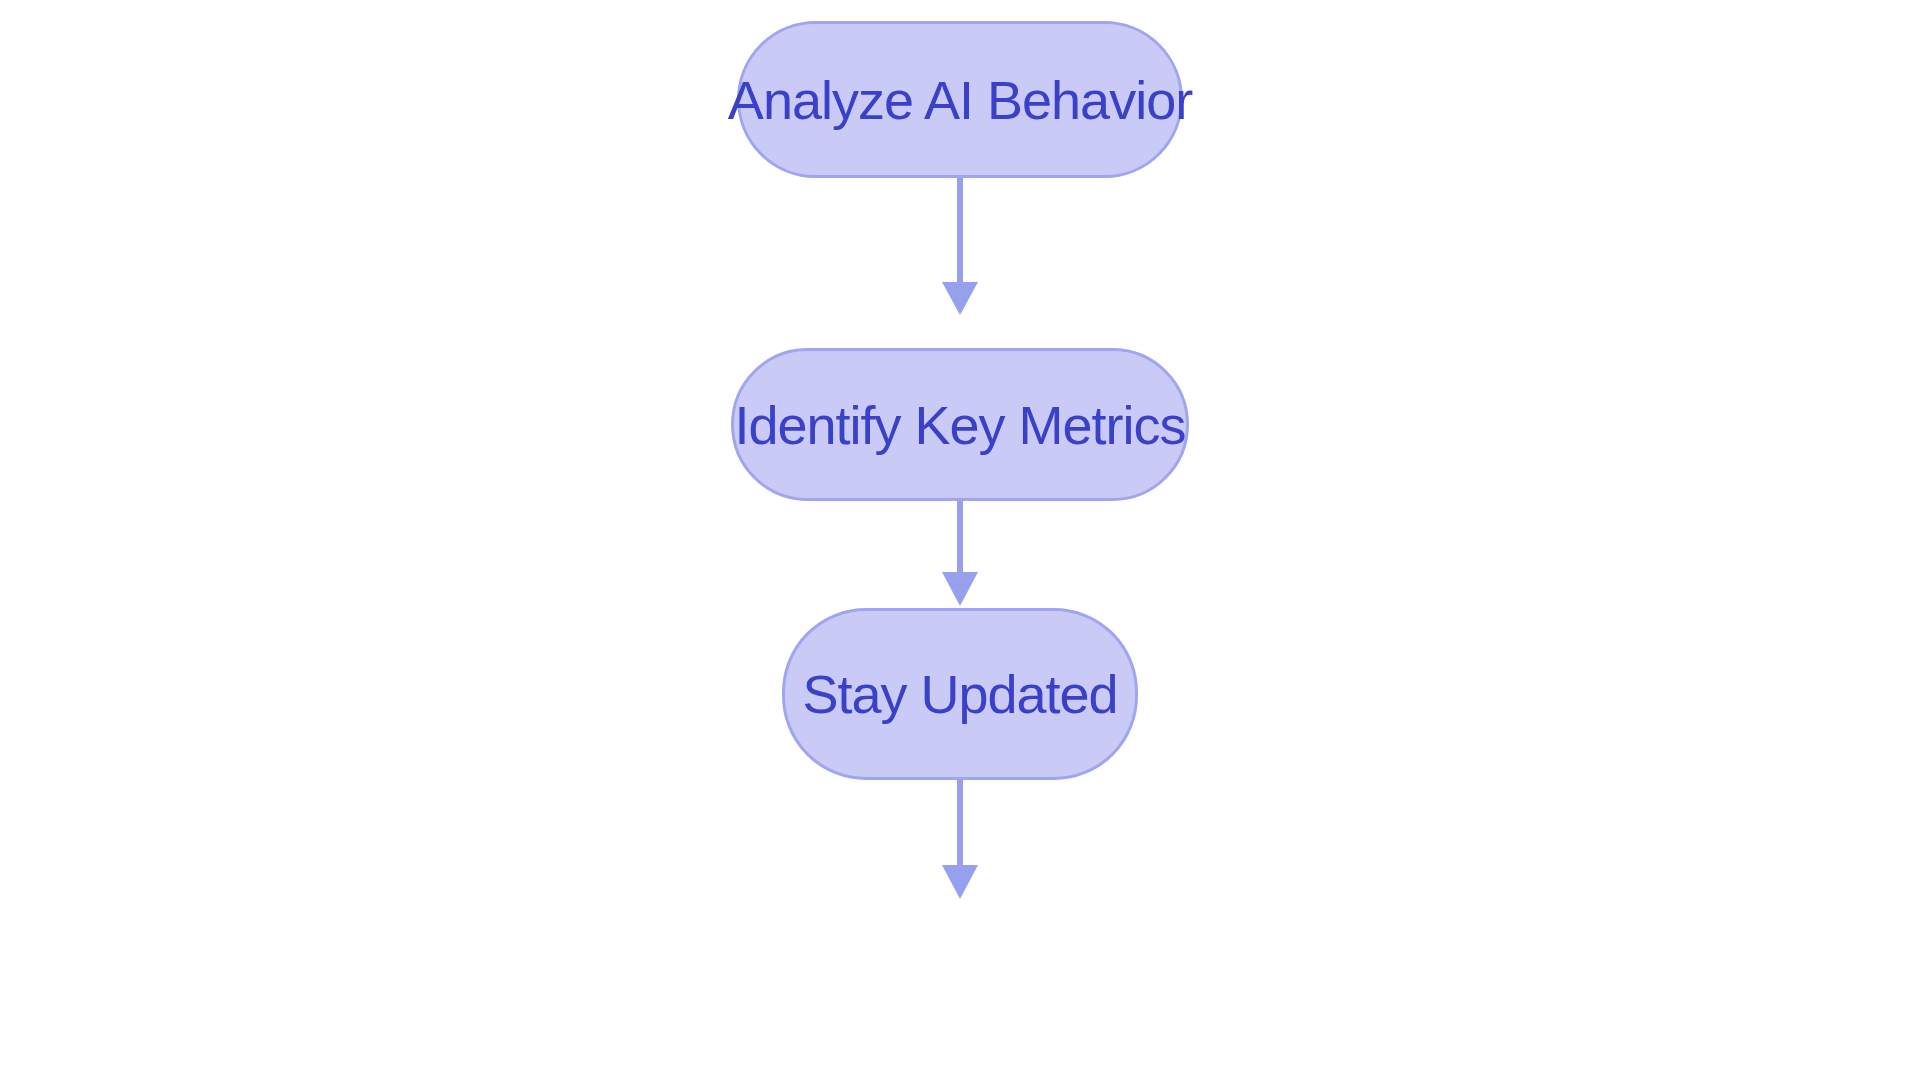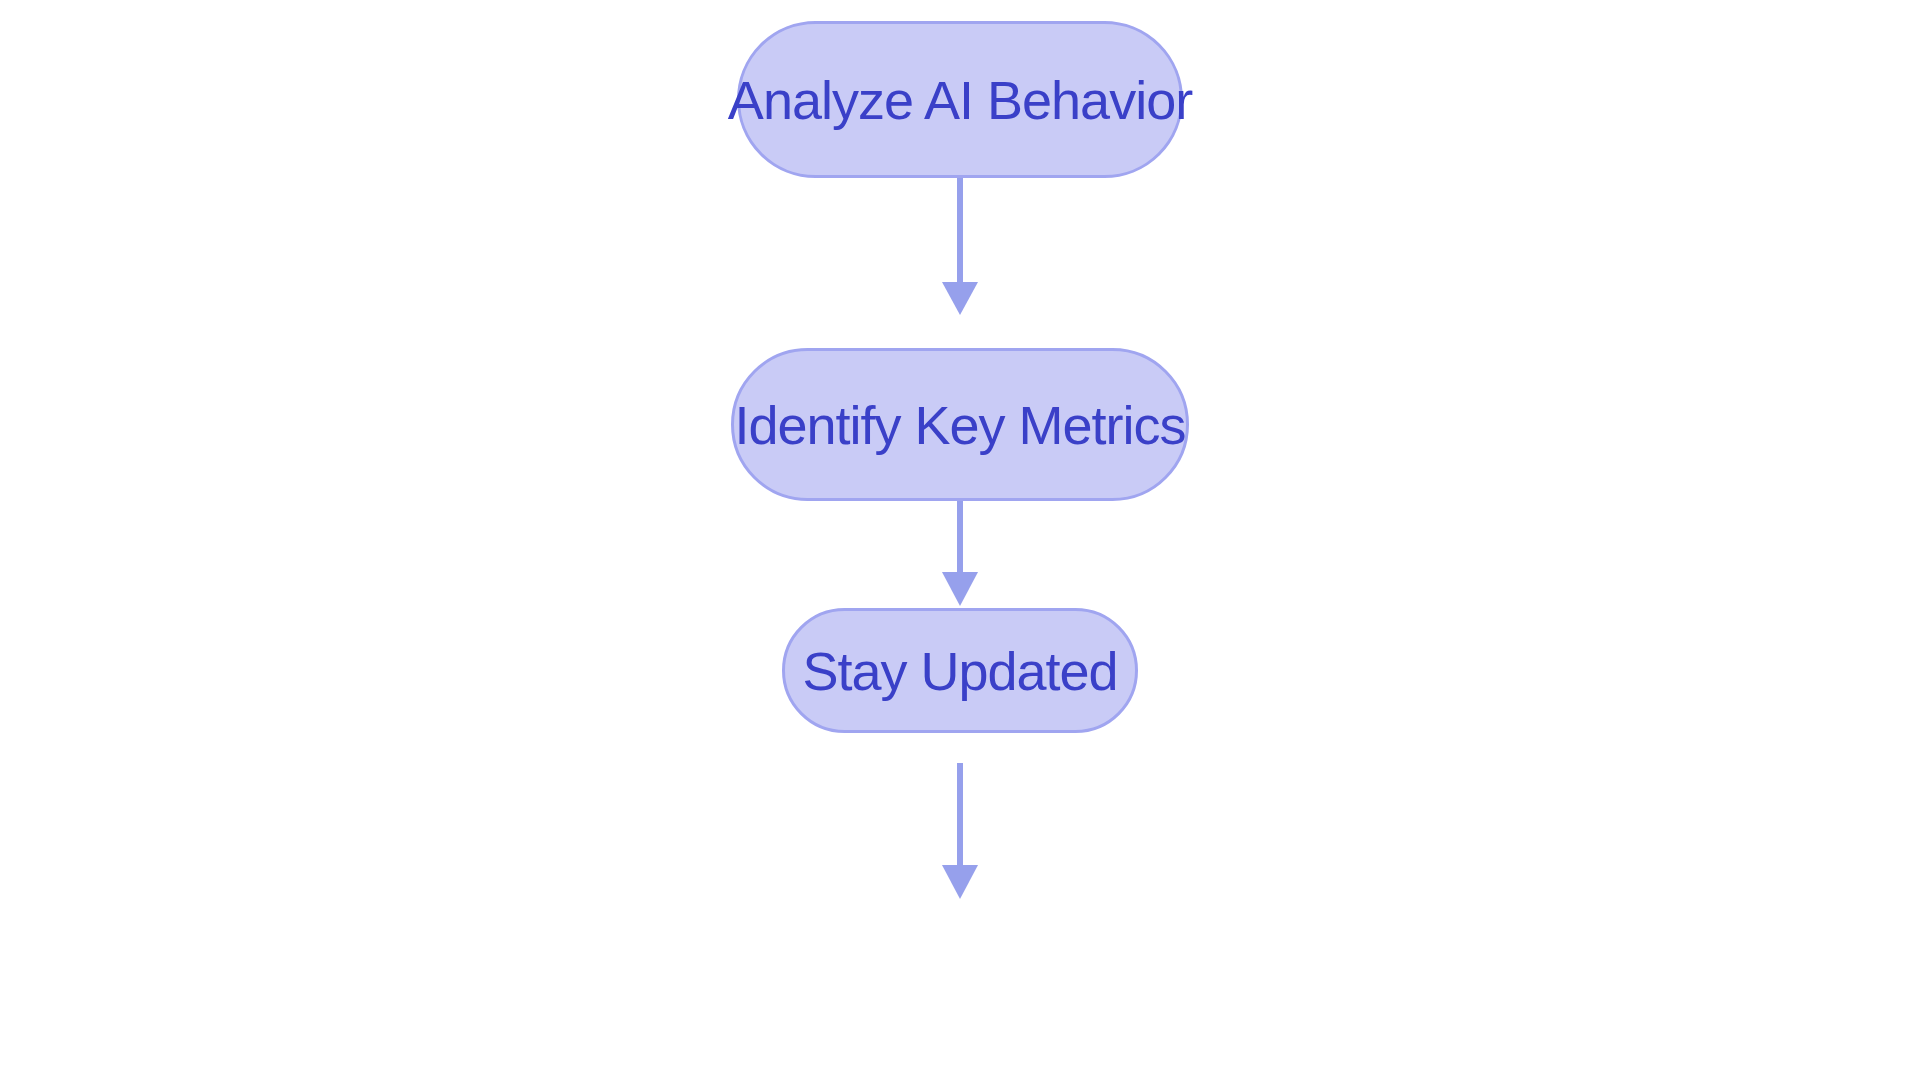--- a/index.html
+++ b/index.html
@@ -50,21 +50,21 @@
     border-radius: 84px;
   }
   .node-label {
     font-size: 54px;
     letter-spacing: -1px;
     color: var(--node-text);
     white-space: nowrap;
   }
   #node-1 { left: 737px; top: 21px;  width: 446px; height: 157px; }
   #node-2 { left: 731px; top: 315px; width: 458px; height: 153px; margin-top: 33px; }
-  #node-3 { left: 782px; top: 608px; width: 356px; height: 125px; }
+  #node-3 { left: 782px; top: 608px; width: 356px; height: 172px; }
   #node-4 { left: 726px; top: 901px; width: 468px; height: 155px; }
 </style>
 </head>
 <body>
 
 <div class="canvas">
 
   <svg class="edges" width="1920" height="1083" viewBox="0 0 1920 1083" xmlns="http://www.w3.org/2000/svg">
     <g>
       <line class="edge-line" x1="960" y1="178" x2="960" y2="285"></line>

